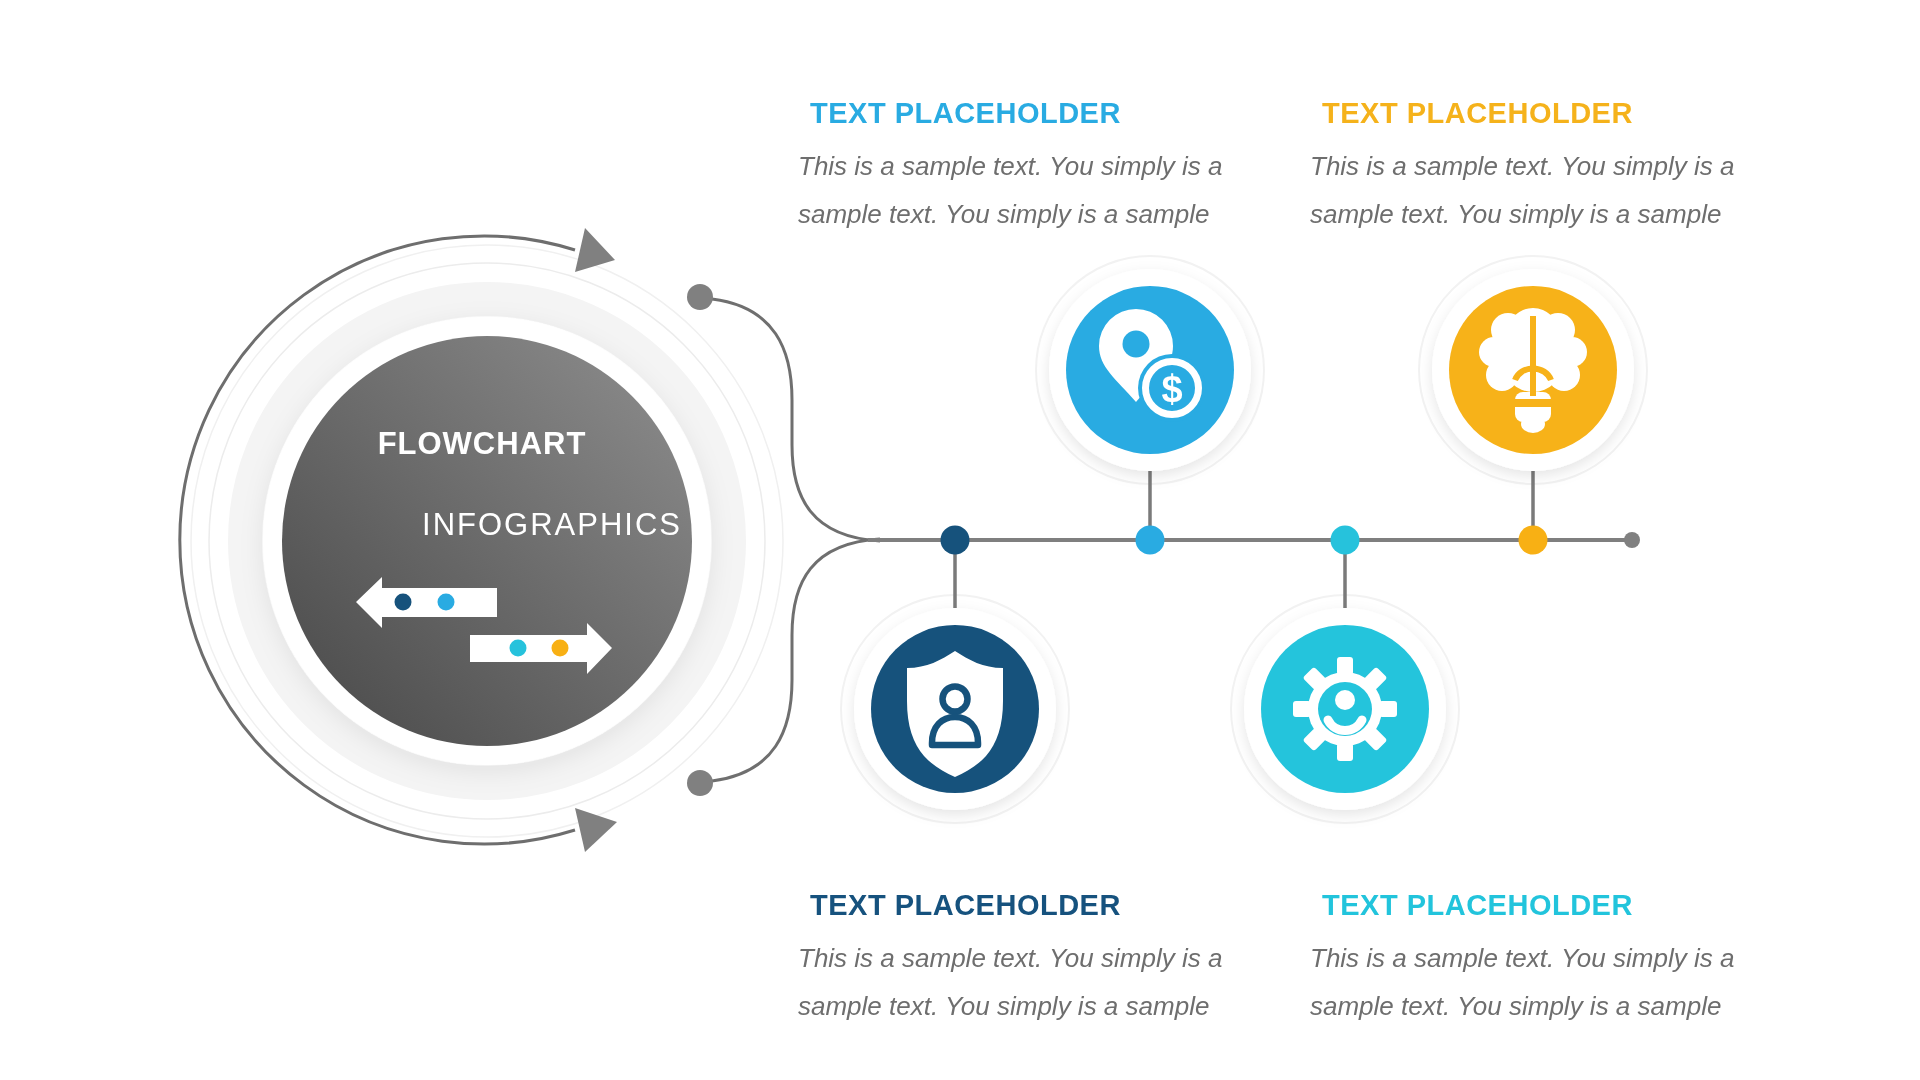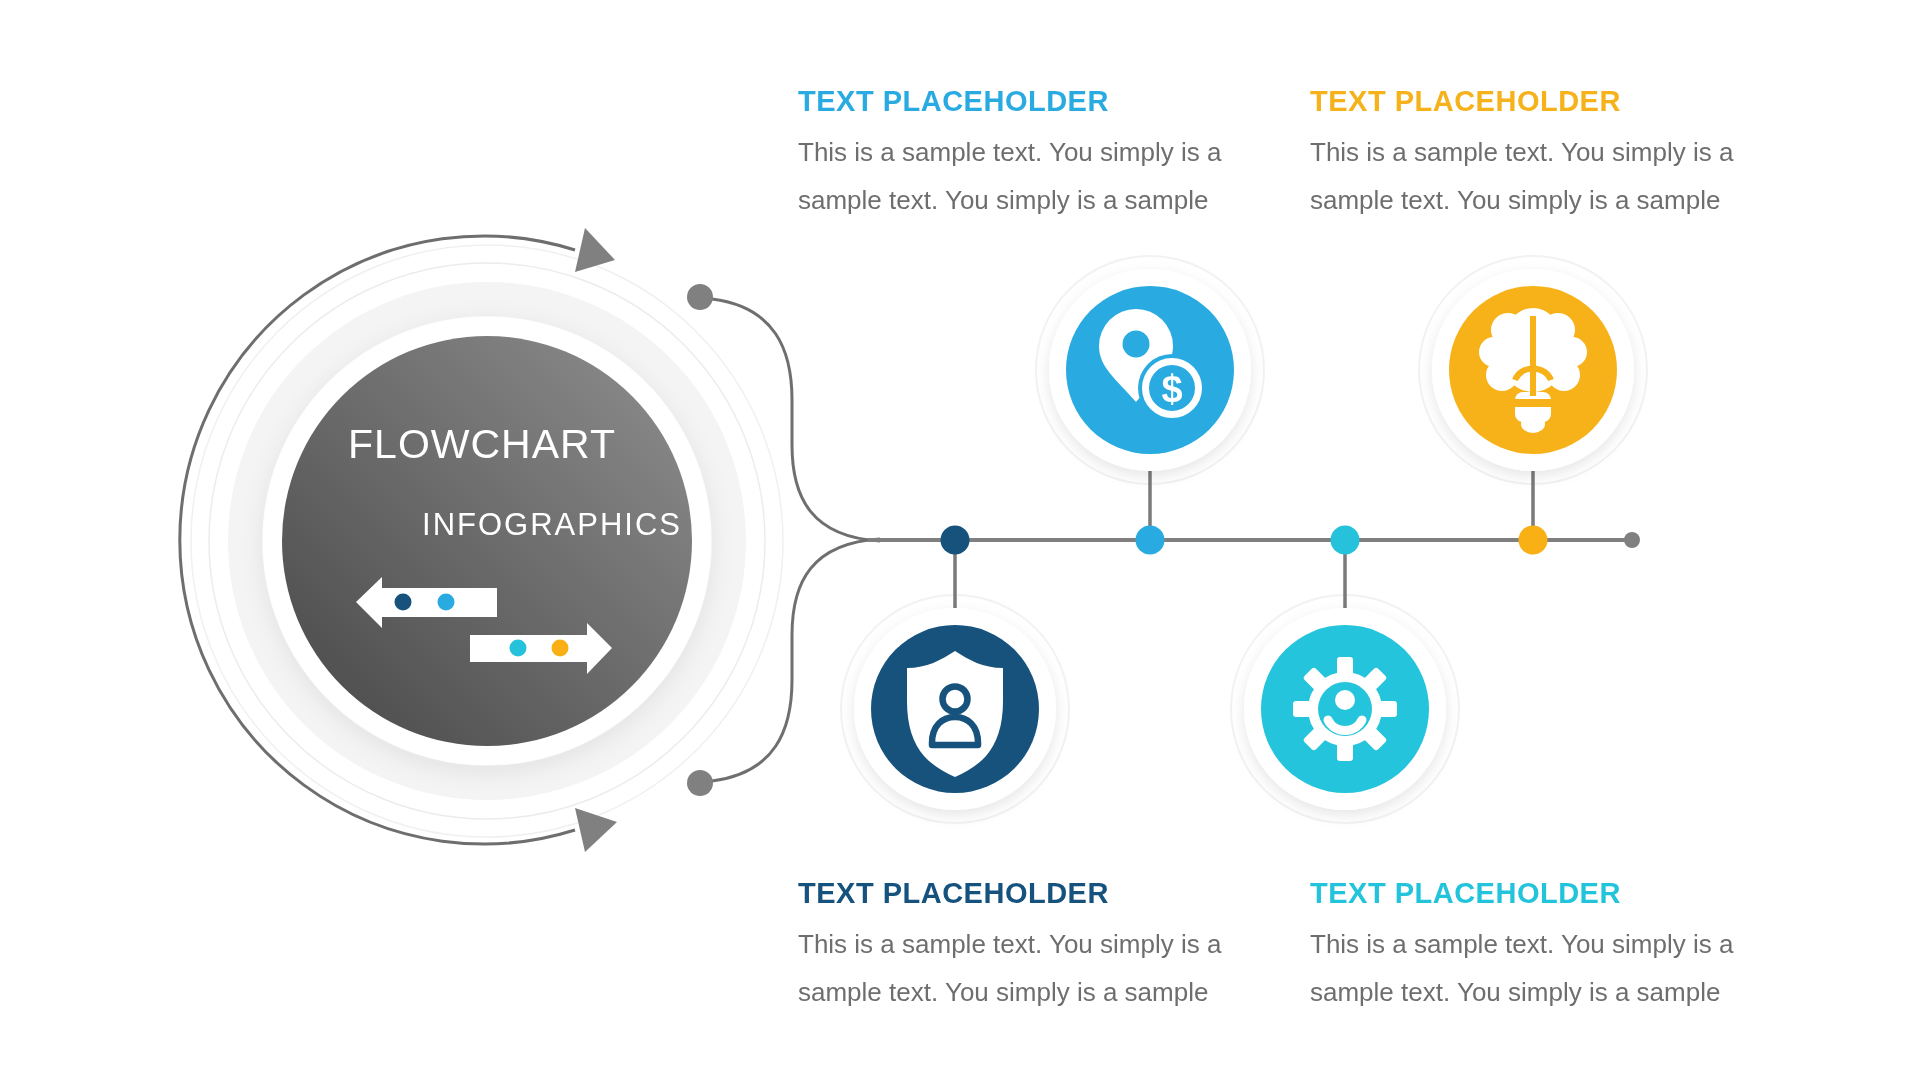--- a/index.html
+++ b/index.html
@@ -1,31 +1,31 @@
 <!DOCTYPE html>
 <html><head>
 <meta charset="utf-8">
 <style>
   html,body{margin:0;padding:0;background:#ffffff;}
   #stage{position:relative;width:1920px;height:1080px;background:#ffffff;overflow:hidden;
          font-family:"Liberation Sans", sans-serif;}
   #diagram-svg{position:absolute;left:0;top:0;width:1920px;height:1080px;}
   .txtblock{position:absolute;width:490px;}
-  .txtblock h3{margin:0;font-size:29px;font-weight:bold;letter-spacing:0.5px;line-height:34px;}
-  .txtblock p{margin:10px 0 0 0;font-size:26px;line-height:48px;color:#6e6e6e;}
+  .txtblock h3{margin:12px;font-size:29px;font-weight:bold;letter-spacing:0.5px;line-height:34px;}
+  .txtblock p{margin:10px 0 0 0;font-size:26px;line-height:48px;color:#6e6e6e;font-style:italic;}
   .h-blue{color:#29abe2;}
   .h-yellow{color:#f5b21b;}
   .h-navy{color:#16527e;}
   .h-cyan{color:#22c4dc;}
   #tl-topleft{left:798px;top:84px;}
   #tl-topright{left:1310px;top:84px;}
   #tl-bottomleft{left:798px;top:876px;}
   #tl-bottomright{left:1310px;top:876px;}
   .ctitle{position:absolute;left:282px;width:400px;text-align:center;color:#ffffff;line-height:40px;}
-  #ctitle1{top:424px;font-size:41px;font-weight:normal;letter-spacing:1px;}
+  #ctitle1{top:424px;font-size:31px;font-weight:bold;letter-spacing:1px;}
   #ctitle2{top:505px;font-size:31px;font-weight:normal;letter-spacing:2px;text-align:right;}
 </style>
 </head>
 <body>
 
 <div id="stage">
 
   <svg id="diagram-svg" viewBox="0 0 1920 1080">
     <defs>
       <linearGradient id="gradCircle" x1="0" y1="1" x2="1" y2="0">

